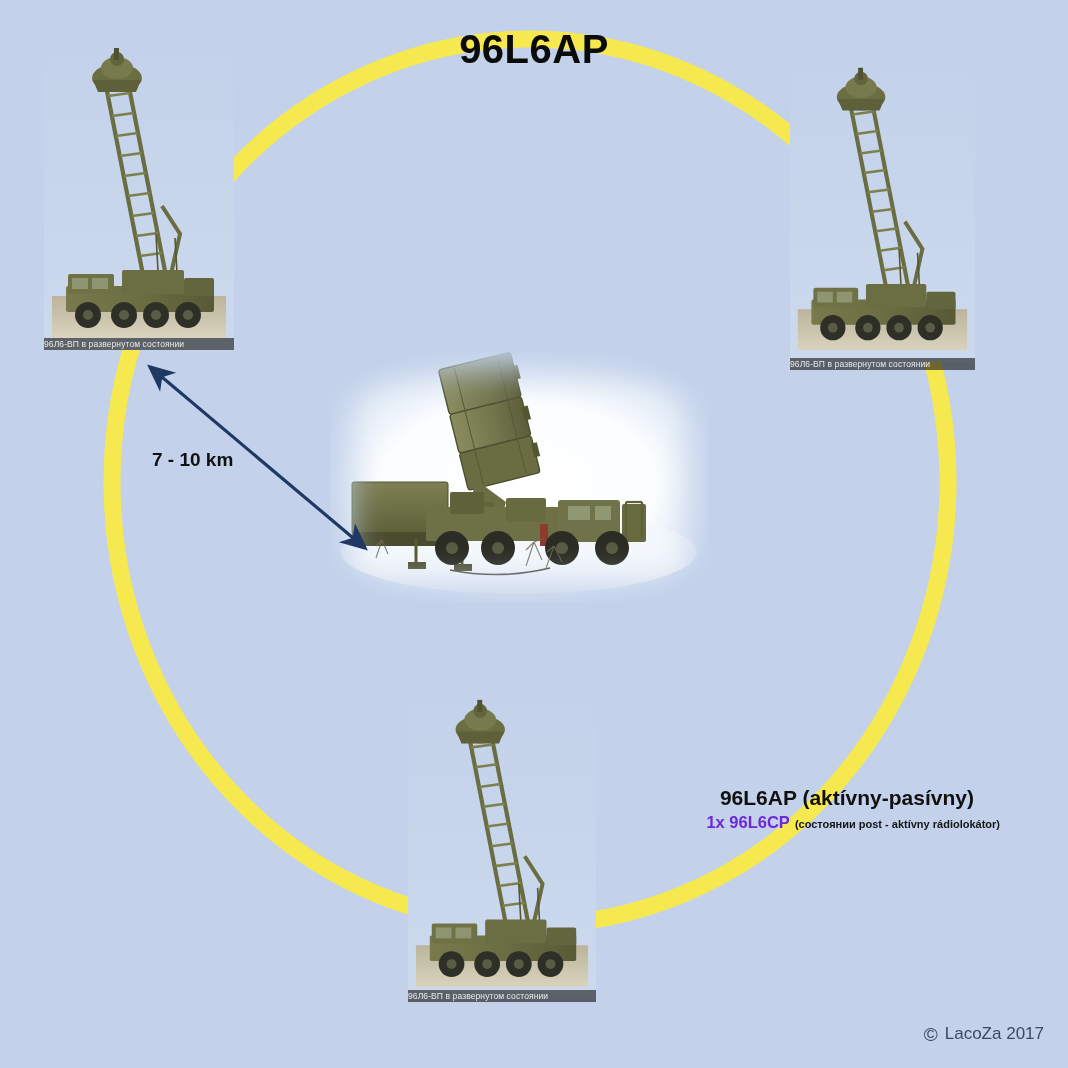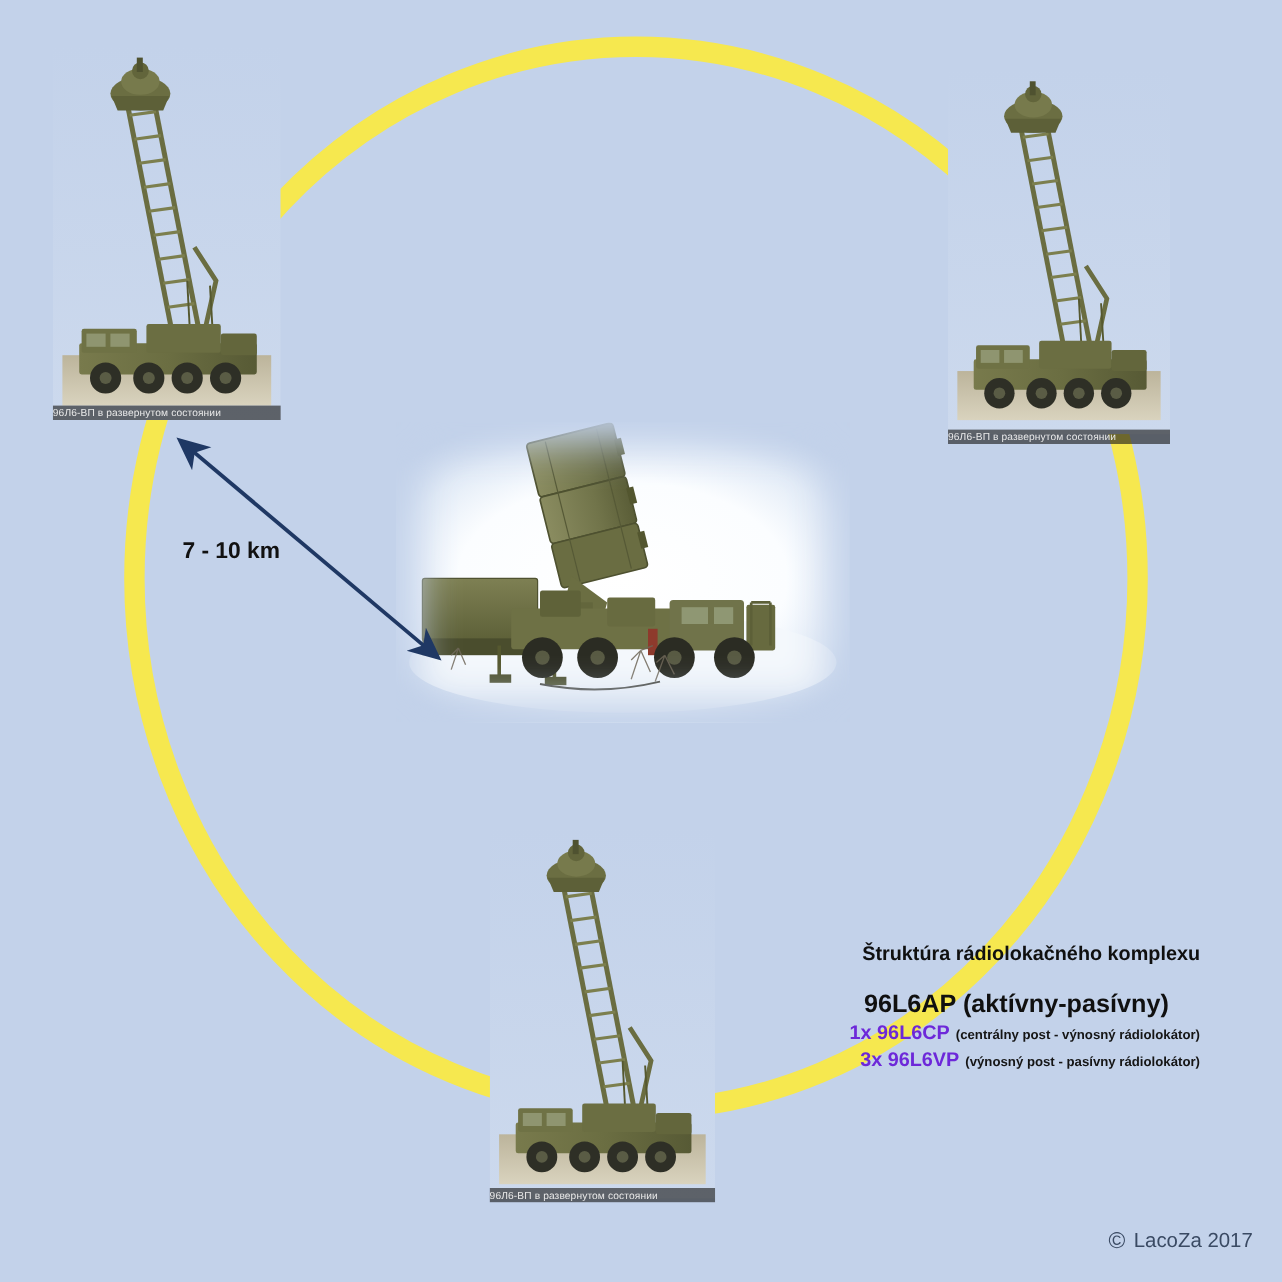--- a/index.html
+++ b/index.html
@@ -76,20 +76,21 @@
 </style>
 </head>
 <body style="background: rgb(195, 210, 234);">
 
 <div id="stage">
 
   <svg class="ring-svg" viewBox="0 0 1068 1068">
     <ellipse id="ring" cx="530" cy="482" rx="418" ry="443" fill="none" stroke="#f6e84f" stroke-width="17"></ellipse>
   </svg>
 
+  <div class="title">96L6AP</div>
 
   <svg class="arrow-svg" viewBox="0 0 280 230">
     <defs>
       <marker id="ahead" markerWidth="9" markerHeight="9" refX="7.4" refY="4.5" orient="auto">
         <path d="M0,0.6 L8.6,4.5 L0,8.4 L2.4,4.5 Z" fill="#1f3864"></path>
       </marker>
       <marker id="atail" markerWidth="9" markerHeight="9" refX="1.2" refY="4.5" orient="auto">
         <path d="M8.6,0.6 L0,4.5 L8.6,8.4 L6.2,4.5 Z" fill="#1f3864"></path>
       </marker>
     </defs>
@@ -354,27 +355,23 @@
         <path d="M216,216 L224,194 M224,194 L232,210 M224,194 L217,200"></path>
         <path d="M46,206 L52,188 M52,188 L58,202 M52,188 L46,194"></path>
       </g>
 
       <path d="M120,218 Q170,228 220,216" stroke="#4a4a42" stroke-width="1.6" fill="none"></path>
     </svg>
     <div class="fade-edge"></div>
   </div>
 
   <div class="legend">
-    <div class="l1">Štruktúra rádiolokačného komplexu</div>
     <div class="l2">96L6AP (aktívny-pasívny)</div>
     <div class="row">
-      <span class="strong">1x 96L6CP</span><span class="note">(centrálny post - výnosný rádiolokátor)</span>
-    </div>
-    <div class="row">
-      <span class="strong">3x 96L6VP</span><span class="note">(výnosný post - pasívny rádiolokátor)</span>
+      <span class="strong">1x 96L6CP</span><span class="note">(состоянии post - aktívny rádiolokátor)</span>
     </div>
   </div>
 
   <div class="copy" style="color: rgb(58, 74, 99);">
     <span class="cmark">©</span>
     <span>LacoZa 2017</span>
   </div>
 
 </div>
 

